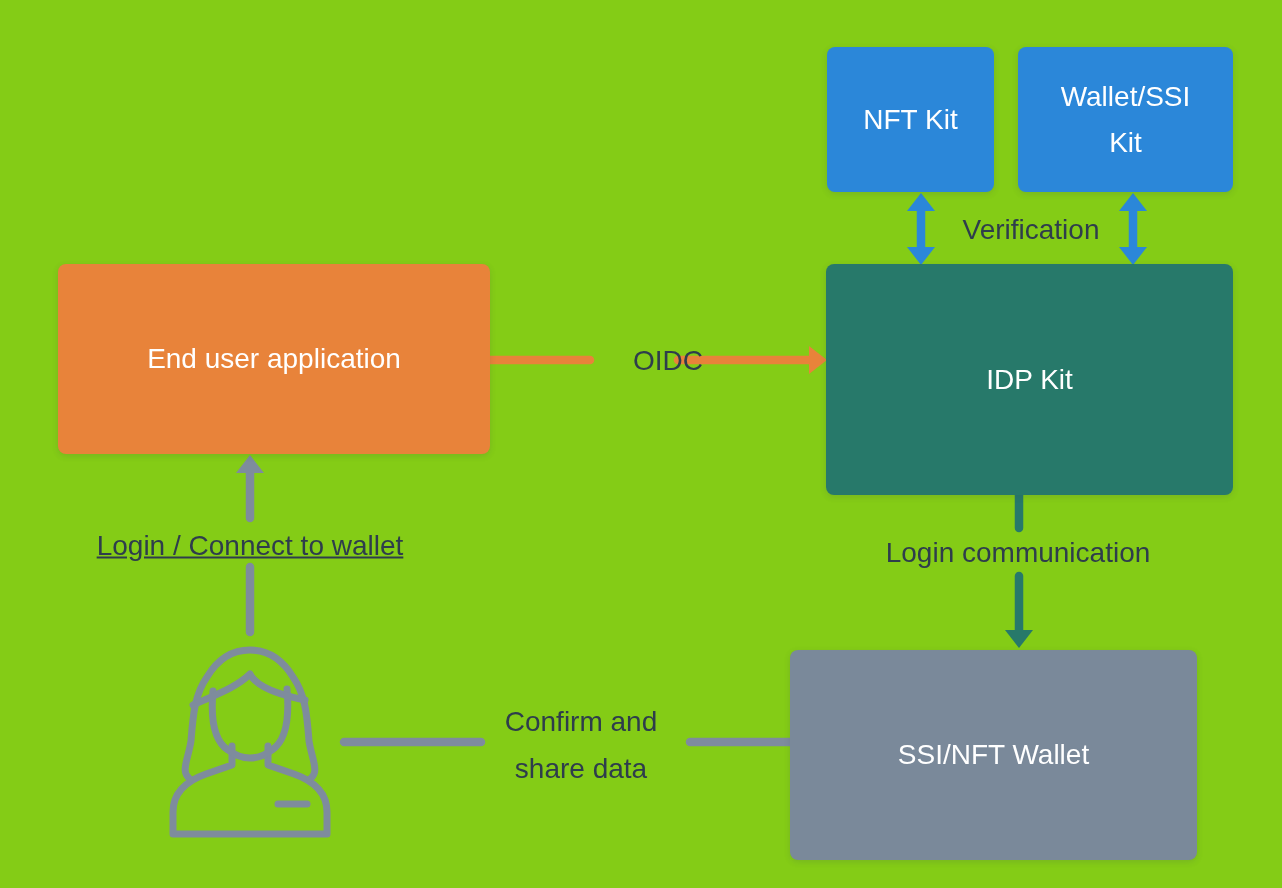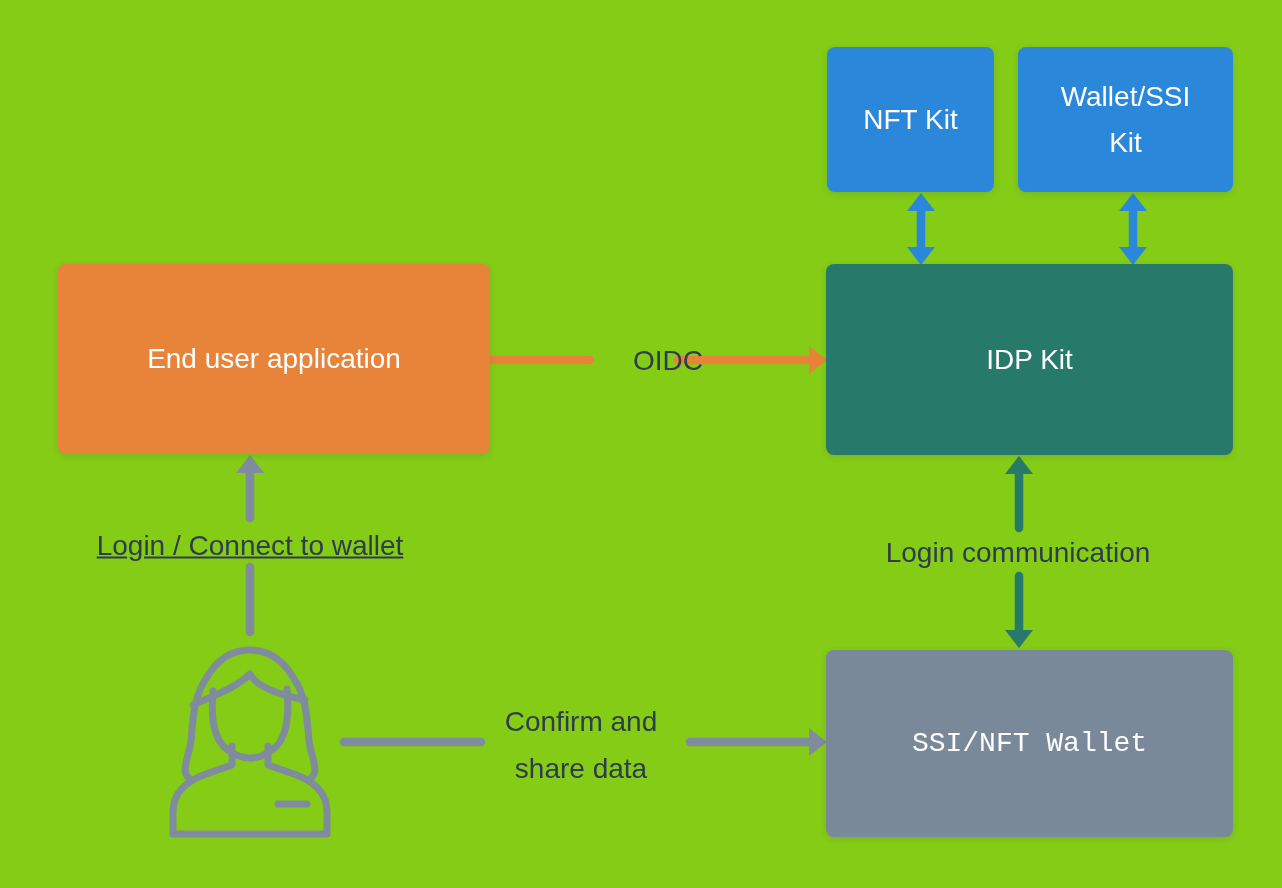--- a/index.html
+++ b/index.html
@@ -108,28 +108,29 @@
   </div>
 
   <div class="node" style="left: 1018px; top: 47px; width: 215px; height: 145px; background-color: rgb(43, 135, 217); color: rgb(255, 255, 255);">
     <span class="node-label" style="max-width:185px;">Wallet/SSI Kit</span>
   </div>
 
   <div class="node" style="left: 58px; top: 264px; width: 432px; height: 190px; background-color: rgb(232, 131, 58); color: rgb(255, 255, 255);">
     <span class="node-label">End user application</span>
   </div>
 
-  <div class="node" style="left: 826px; top: 264px; width: 407px; height: 191px; background-color: rgb(39, 121, 106); color: rgb(255, 255, 255);">
+  <div class="node" style="left: 826px; top: 264px; width: 407px; height: 231px; background-color: rgb(39, 121, 106); color: rgb(255, 255, 255);">
     <span class="node-label">IDP Kit</span>
   </div>
 
-  <div class="node" style="left: 826px; top: 650px; width: 407px; height: 187px; background-color: rgb(122, 137, 154); color: rgb(255, 255, 255); font-family: Liberation Mono, monospace;">
+  <div class="node" style="left: 790px; top: 650px; width: 407px; height: 210px; background-color: rgb(122, 137, 154); color: rgb(255, 255, 255);">
     <span class="node-label">SSI/NFT Wallet</span>
   </div>
 
+  <div class="edge-label" style="left:1031px; top:229px;">Verification</div>
 
   <div class="edge-label" style="left:668px; top:360px;">OIDC</div>
 
   <div class="edge-label" style="left:1018px; top:552px;">Login communication</div>
 
   <div class="edge-label" style="left:250px; top:545px;text-decoration:underline;">Login / Connect to wallet</div>
 
   <div class="edge-label wrap" style="left:581px; top:745px;">Confirm and share data</div>
 
   <svg class="person" width="180" height="194" viewBox="0 0 180 194" xmlns="http://www.w3.org/2000/svg" style="stroke: rgb(126, 140, 157);">

